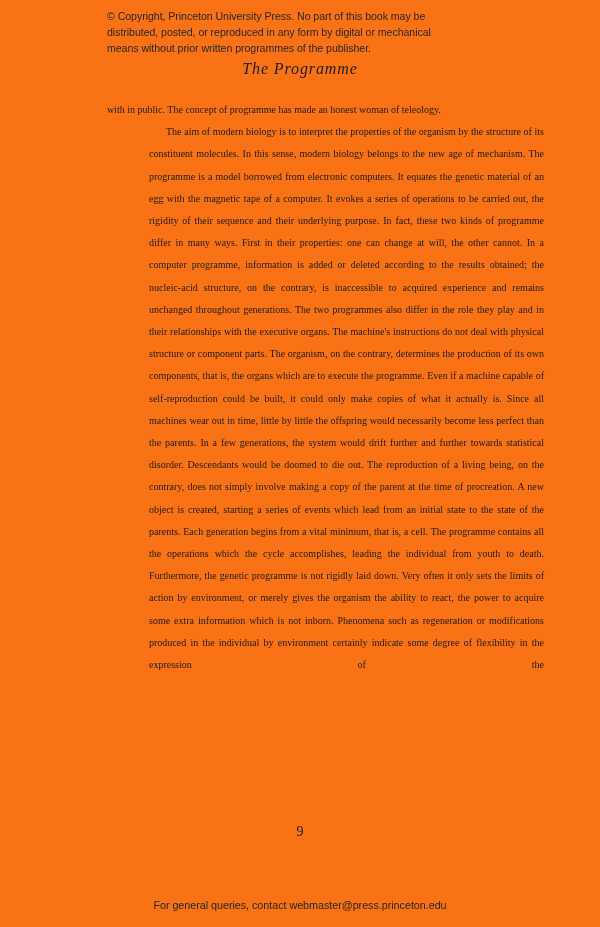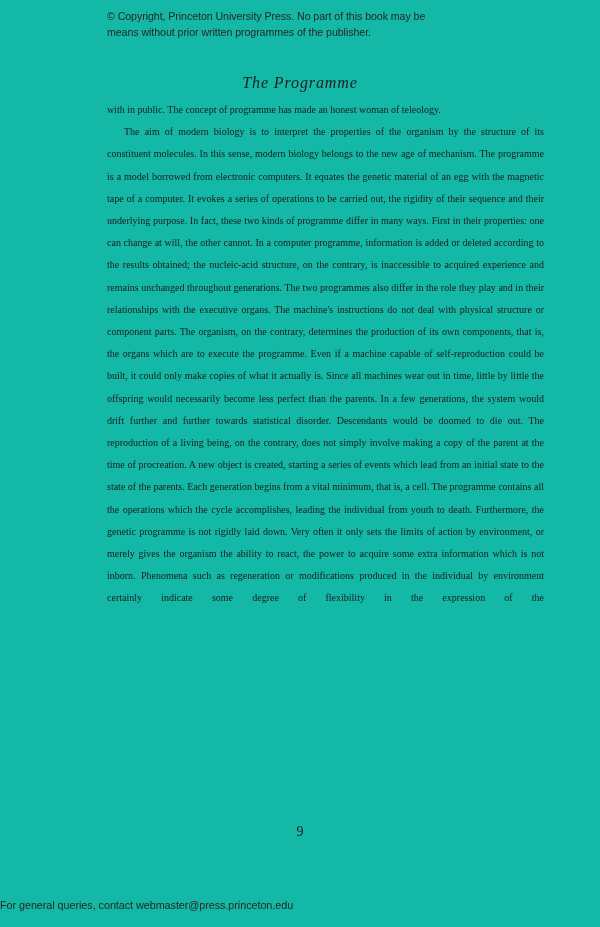--- a/index.html
+++ b/index.html
@@ -14,21 +14,21 @@
     position: relative;
     overflow: hidden;
     font-family: "Liberation Serif", "DejaVu Serif", serif;
     color: #1a1a1a;
     -webkit-font-smoothing: antialiased;
   }
 
   .page {
     position: absolute;
     inset: 0;
-    background: #14b8a6;
+    background: #f97316;
   }
 
   
   .copyright-notice {
     position: absolute;
     left: 107px;
     top: 8px;
     width: 400px;
     font-family: "Liberation Sans", "DejaVu Sans", sans-serif;
     font-size: 10.6px;
@@ -39,21 +39,21 @@
   .copyright-notice .cline {
     display: block;
     white-space: nowrap;
   }
 
   
   .chapter-title {
     position: absolute;
     left: 0;
     right: 0;
-    top: 74px;
+    top: 60px;
     text-align: center;
     font-style: italic;
     font-size: 16px;
     letter-spacing: 0.9px;
     color: #1d1d1d;
   }
 
   
   .body-text {
     position: absolute;
@@ -66,20 +66,21 @@
     text-justify: inter-word;
     color: #1b1b1b;
     hyphens: none;
   }
   .body-text p {
     margin: 0;
     text-align: justify;
   }
   .body-text p.indented {
     text-indent: 17px;
+    margin-left: 42px;
   }
   
   .body-text p.force-justify {
     text-align-last: justify;
   }
 
   
   .folio {
     position: absolute;
     left: 0;
@@ -89,34 +90,35 @@
     font-size: 14px;
     color: #1d1d1d;
   }
 
   
   .footer-note {
     position: absolute;
     left: 0;
     right: 0;
     top: 899px;
-    text-align: left;
+    text-align: center;
     font-family: "Liberation Sans", "DejaVu Sans", sans-serif;
     font-size: 10.8px;
     color: #262626;
     letter-spacing: -0.05px;
   }
 </style>
 </head>
 <body>
 
 <div class="page">
 
   <div class="copyright-notice">
     <span class="cline">© Copyright, Princeton University Press. No part of this book may be</span>
+    <span class="cline">distributed, posted, or reproduced in any form by digital or mechanical</span>
     <span class="cline">means without prior written programmes of the publisher.</span>
   </div>
 
   <div class="chapter-title">The Programme</div>
 
   <div class="body-text">
     <p>with in public. The concept of programme has made an honest woman of teleology.</p>
     <p class="indented force-justify">The aim of modern biology is to interpret the properties of the organism by the structure of its constituent molecules. In this sense, modern biology belongs to the new age of mechanism. The programme is a model borrowed from electronic computers. It equates the genetic material of an egg with the magnetic tape of a computer. It evokes a series of operations to be carried out, the rigidity of their sequence and their underlying purpose. In fact, these two kinds of programme differ in many ways. First in their properties: one can change at will, the other cannot. In a computer programme, information is added or deleted according to the results obtained; the nucleic-acid structure, on the contrary, is inaccessible to acquired experience and remains unchanged throughout generations. The two programmes also differ in the role they play and in their relationships with the executive organs. The machine's instructions do not deal with physical structure or component parts. The organism, on the contrary, determines the production of its own components, that is, the organs which are to execute the programme. Even if a machine capable of self-reproduction could be built, it could only make copies of what it actually is. Since all machines wear out in time, little by little the offspring would necessarily become less perfect than the parents. In a few generations, the system would drift further and further towards statistical disorder. Descendants would be doomed to die out. The reproduction of a living being, on the contrary, does not simply involve making a copy of the parent at the time of procreation. A new object is created, starting a series of events which lead from an initial state to the state of the parents. Each generation begins from a vital minimum, that is, a cell. The programme contains all the operations which the cycle accomplishes, leading the individual from youth to death. Furthermore, the genetic programme is not rigidly laid down. Very often it only sets the limits of action by environment, or merely gives the organism the ability to react, the power to acquire some extra information which is not inborn. Phenomena such as regeneration or modifications produced in the individual by environment certainly indicate some degree of flexibility in the expression of the</p>
   </div>
 

